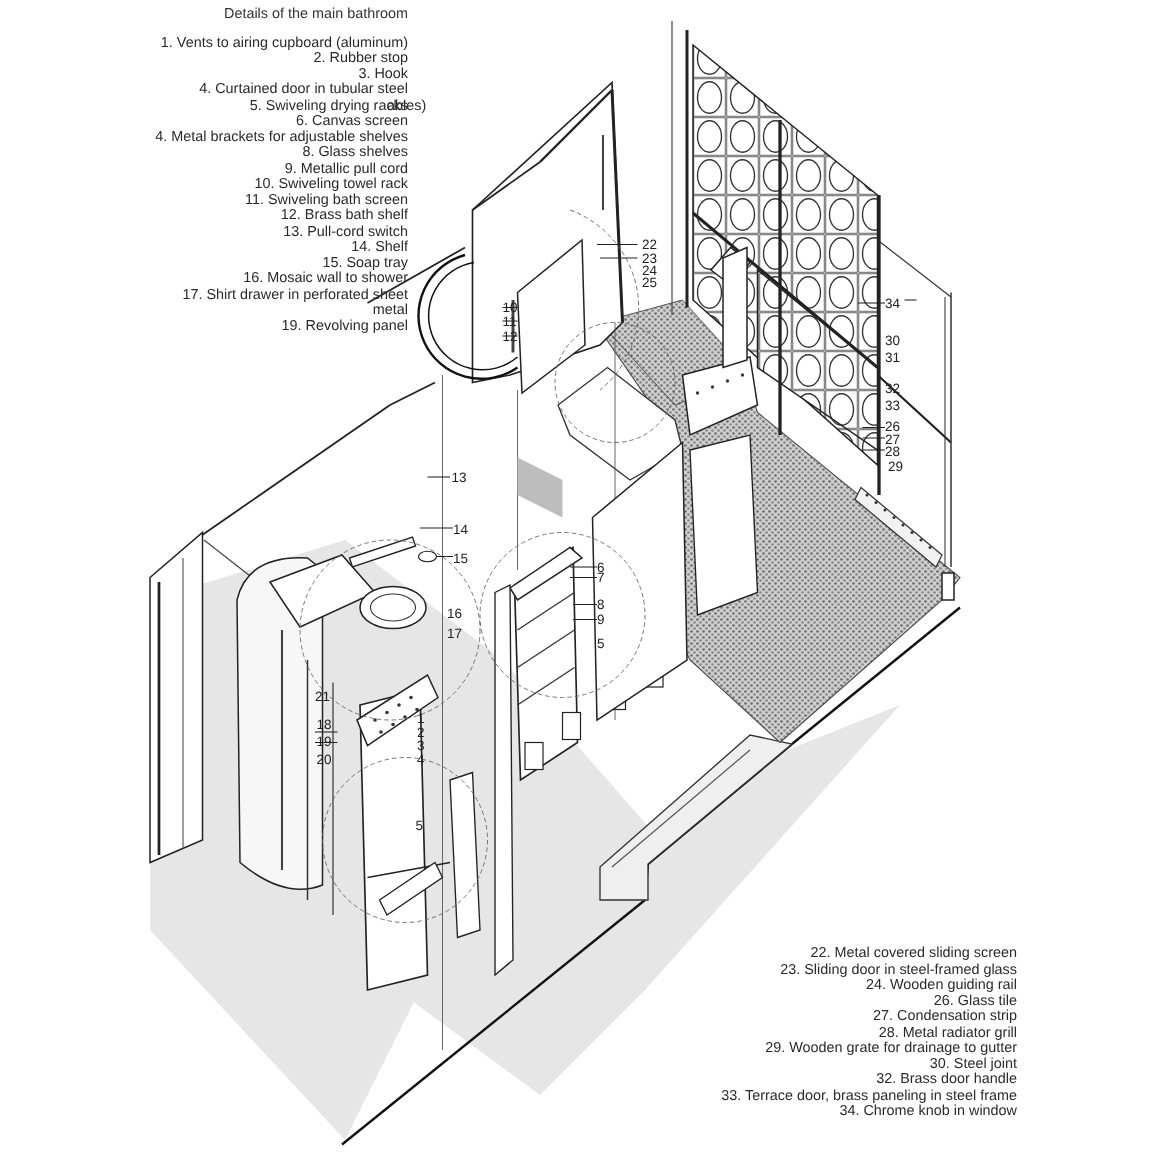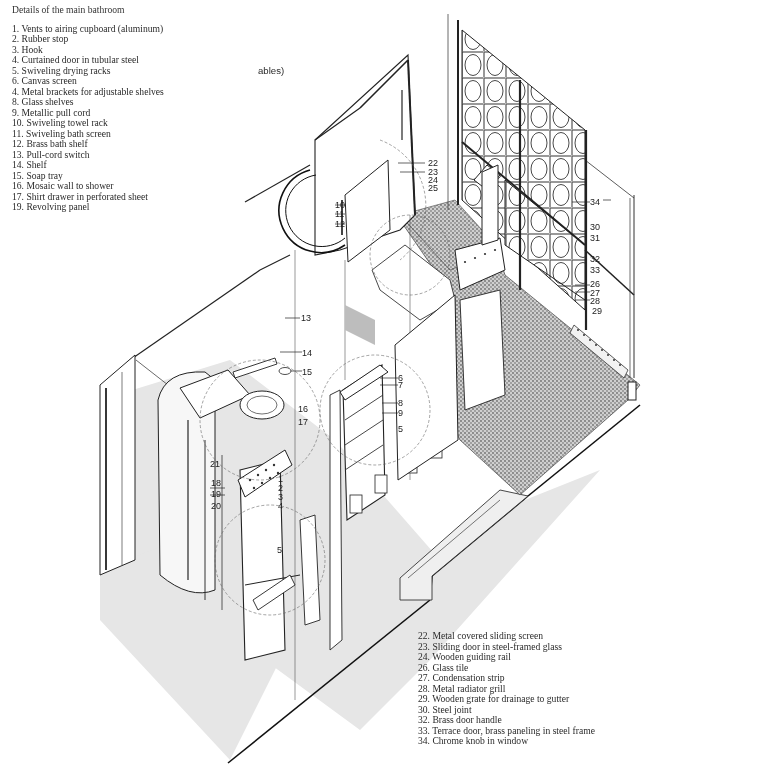--- a/index.html
+++ b/index.html
@@ -1,17 +1,17 @@
 <!DOCTYPE html>
 <html><head>
 <meta charset="utf-8">
 <style>
   html, body { margin:0; padding:0; background:#ffffff; }
   body { width:768px; height:768px; position:relative; overflow:hidden; font-family:"DejaVu Serif","Liberation Serif",serif; color:#222; }
-  .legend { position:absolute; text-align:left; font-family:Liberation Serif, serif; font-size:9.6px; line-height:10.5px; color:#2a2a2a; }
+  .legend { position:absolute; text-align:right; font-family:Liberation Sans, sans-serif; font-size:9.6px; line-height:10.5px; color:#2a2a2a; }
   .legend .title { font-size:9.6px; margin-bottom:8px; color:#333; }
   .legend .item { white-space:nowrap; }
   #legend-top { left:12px; top:5px; width:260px; }
   #legend-bottom { left:418px; top:631px; width:260px; }
   .stray { position:absolute; left:258px; top:65px; font-family:Liberation Sans, sans-serif; font-size:9.6px; color:#2a2a2a; }
   svg#drawing { position:absolute; left:0; top:0; }
   .callout { font-family:"Liberation Sans","DejaVu Sans",sans-serif; font-size:9px; fill:#222; }
 </style>
 </head>
 <body>
@@ -232,20 +232,21 @@
   <div class="item">8. Glass shelves</div>
   <div class="item">9. Metallic pull cord</div>
   <div class="item">10. Swiveling towel rack</div>
   <div class="item">11. Swiveling bath screen</div>
   <div class="item">12. Brass bath shelf</div>
   <div class="item">13. Pull-cord switch</div>
   <div class="item">14. Shelf</div>
   <div class="item">15. Soap tray</div>
   <div class="item">16. Mosaic wall to shower</div>
   <div class="item">17. Shirt drawer in perforated sheet</div>
+  <div class="item">metal</div>
   <div class="item">19. Revolving panel</div>
 </div>
 
 <div class="stray">ables)</div>
 
 <div class="legend" id="legend-bottom">
   <div class="item">22. Metal covered sliding screen</div>
   <div class="item">23. Sliding door in steel-framed glass</div>
   <div class="item">24. Wooden guiding rail</div>
   <div class="item">26. Glass tile</div>

